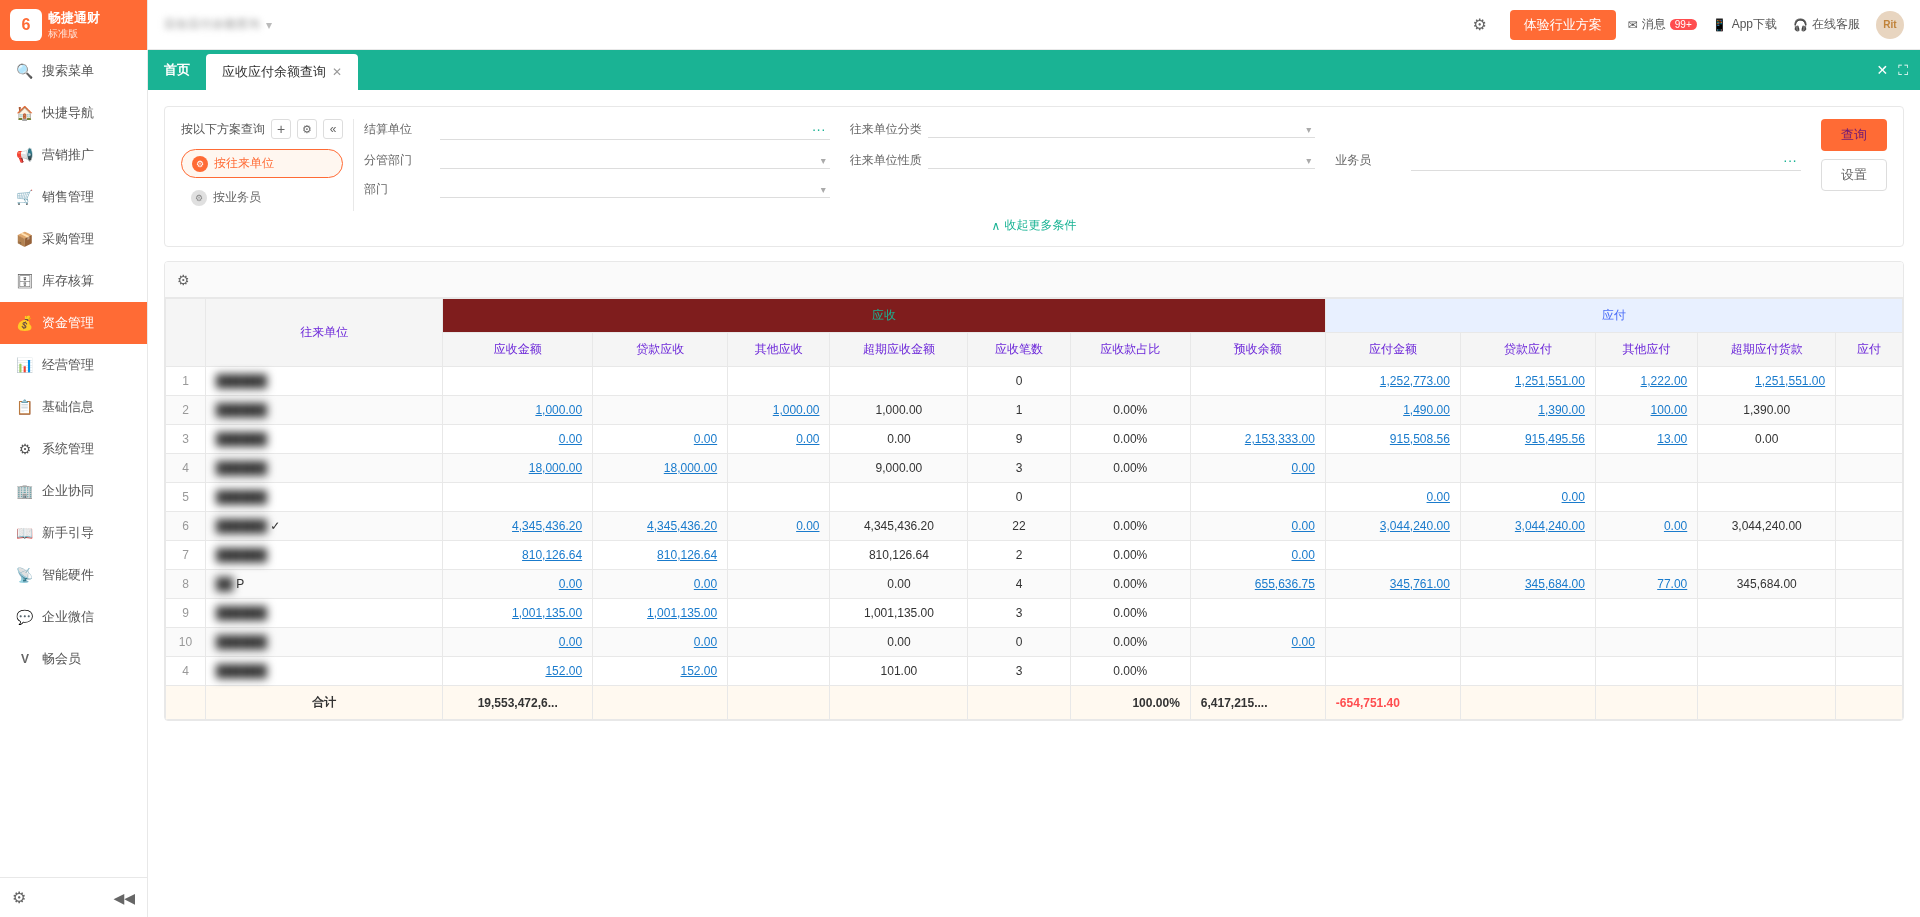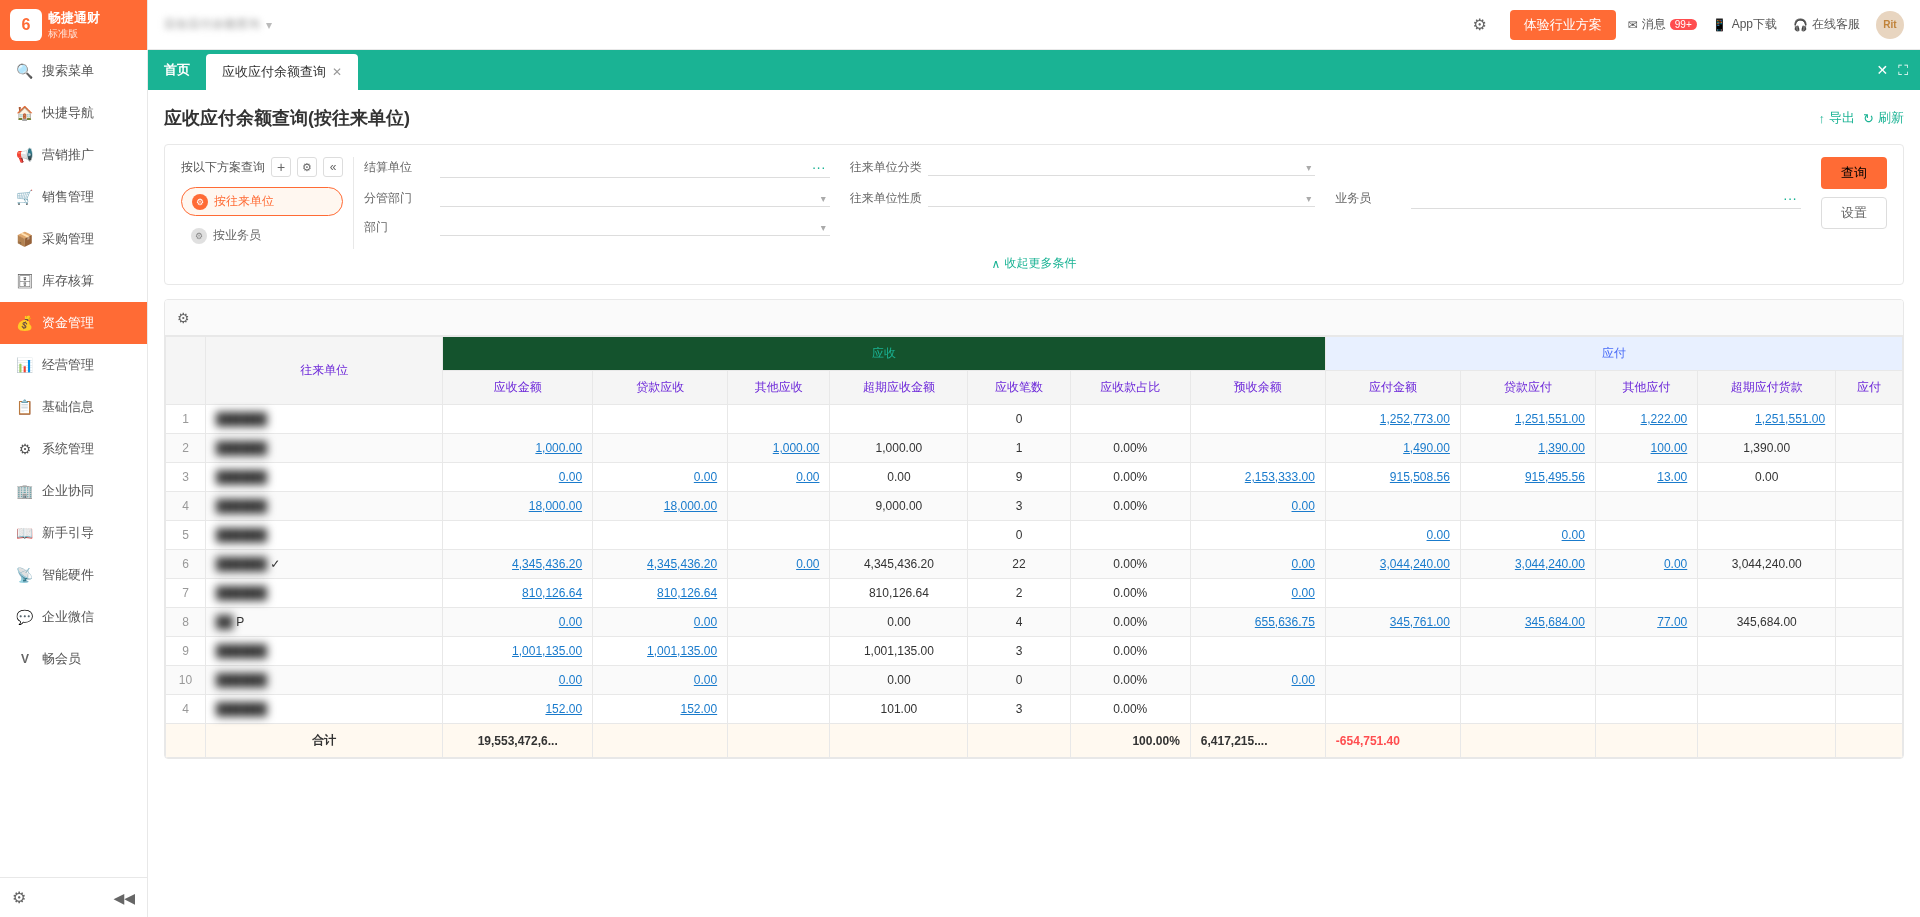--- a/index.html
+++ b/index.html
@@ -49,31 +49,31 @@
 
     
     .page-header { display: flex; align-items: center; justify-content: space-between; margin-bottom: 14px; }
     .page-title { font-size: 18px; font-weight: bold; color: #333; }
     .page-header-actions { display: flex; gap: 8px; }
     .header-btn { display: flex; align-items: center; gap: 4px; color: #1ab394; font-size: 13px; cursor: pointer; }
 
     
     .filter-area { background: #fff; border: 1px solid #e8e8e8; border-radius: 4px; padding: 12px 16px; margin-bottom: 14px; }
     .filter-collapse { display: flex; align-items: center; justify-content: center; padding: 6px 0 0; cursor: pointer; color: #1ab394; font-size: 12px; gap: 4px; }
-    .query-btn { background: #ff6b35; color: #000000; padding: 7px 20px; border-radius: 4px; cursor: pointer; font-size: 13px; border: none; text-align: center; }
+    .query-btn { background: #ff6b35; color: #701a75; padding: 7px 20px; border-radius: 4px; cursor: pointer; font-size: 13px; border: none; text-align: center; }
     .settings-btn { background: #fff; color: #666; padding: 6px 16px; border-radius: 4px; cursor: pointer; font-size: 13px; border: 1px solid #ddd; text-align: center; }
 
     
     .table-container { border: 1px solid #e8e8e8; border-radius: 4px; overflow: hidden; }
     .table-toolbar { height: 36px; background: #fafafa; border-bottom: 1px solid #e8e8e8; display: flex; align-items: center; padding: 0 12px; }
     .table-settings-icon { color: #666; cursor: pointer; font-size: 14px; }
     table { width: 100%; border-collapse: collapse; font-size: 12px; }
     thead tr { background: #f5f5f5; }
     thead th { padding: 8px 10px; text-align: center; border: 1px solid #e8e8e8; font-weight: normal; color: #6d28d9; white-space: nowrap; }
-    thead th.group-header { background: #14532d; color: #1ab394; }
+    thead th.group-header { background: #7f1d1d; color: #1ab394; }
     tbody tr:nth-child(even) { background: #fafafa; }
     tbody td { padding: 7px 10px; border: 1px solid #e8e8e8; text-align: center; white-space: nowrap; }
     tbody td.partner-col { text-align: left; min-width: 150px; }
     tbody td.number { text-decoration: underline; color: #1a7bcc; cursor: pointer; text-align: right; }
     tbody td.blurred { filter: blur(4px); user-select: none; }
     .tfoot-row { background: #fff9f0; }
     .tfoot-row td { font-weight: bold; padding: 8px 10px; border: 1px solid #e8e8e8; }
 
     
     ::-webkit-scrollbar { width: 6px; height: 6px; }
@@ -208,33 +208,20 @@
       </div>
       <div class="tab-bar-right">
         <span class="tab-bar-btn">✕</span>
         <span class="tab-bar-btn">⛶</span>
       </div>
     </div>
 
     <div class="content">
       <div class="page-content">
 
-        <div class="page-header">
-          <div class="page-title">应收应付余额查询(按往来单位)</div>
-          <div class="page-header-actions">
-            <div class="header-btn">
-              <span>↑</span>
-              <span>导出</span>
-            </div>
-            <div class="header-btn">
-              <span>↻</span>
-              <span>刷新</span>
-            </div>
-          </div>
-        </div>
 
         <div class="filter-area">
           <div style="display:flex;align-items:flex-start;gap:10px;">
 
             <div style="min-width:130px;flex-shrink:0;">
               <div style="display:flex;align-items:center;gap:6px;margin-bottom:10px;">
                 <span style="font-size:12px;color:#555;">按以下方案查询</span>
                 <div style="width:20px;height:20px;border:1px solid #ddd;border-radius:3px;display:flex;align-items:center;justify-content:center;cursor:pointer;color:#666;font-size:14px;">+</div>
                 <div style="width:20px;height:20px;border:1px solid #ddd;border-radius:3px;display:flex;align-items:center;justify-content:center;cursor:pointer;color:#666;font-size:11px;">⚙</div>
                 <div style="width:20px;height:20px;border:1px solid #ddd;border-radius:3px;display:flex;align-items:center;justify-content:center;cursor:pointer;color:#666;font-size:12px;">«</div>

